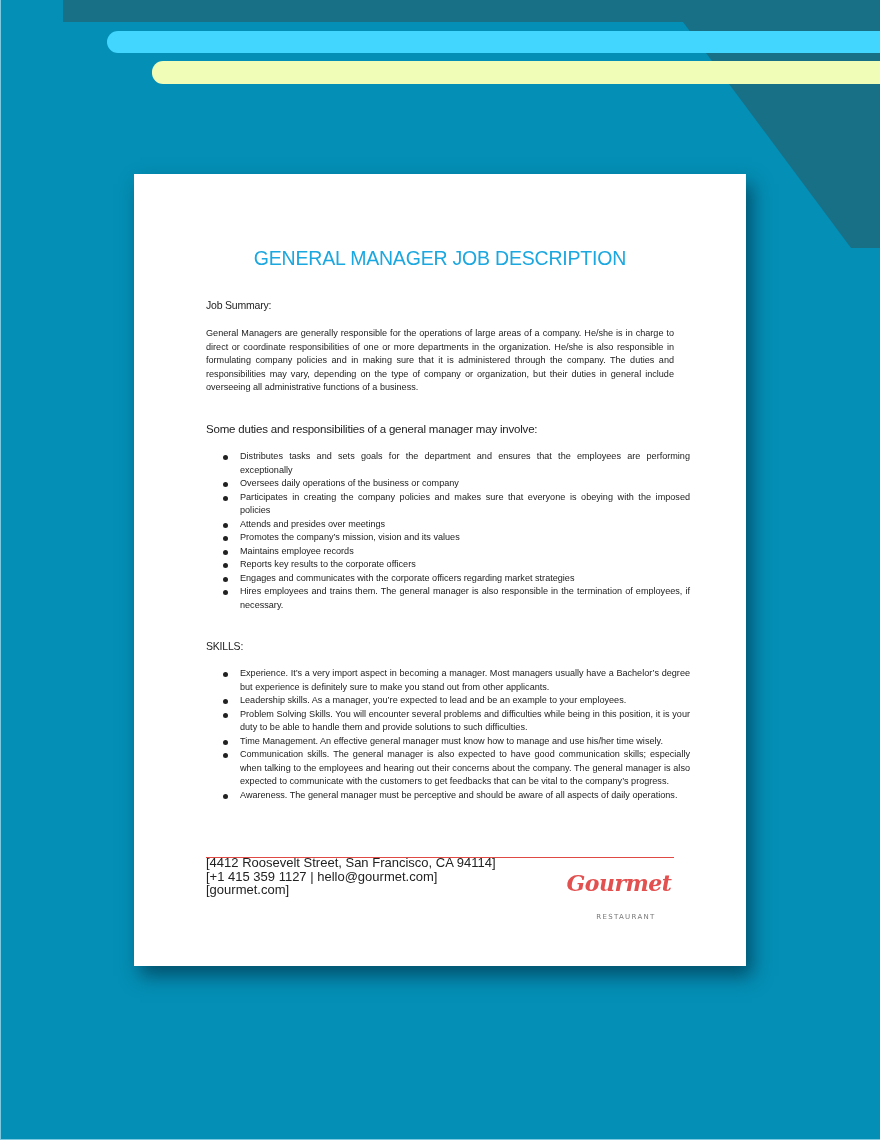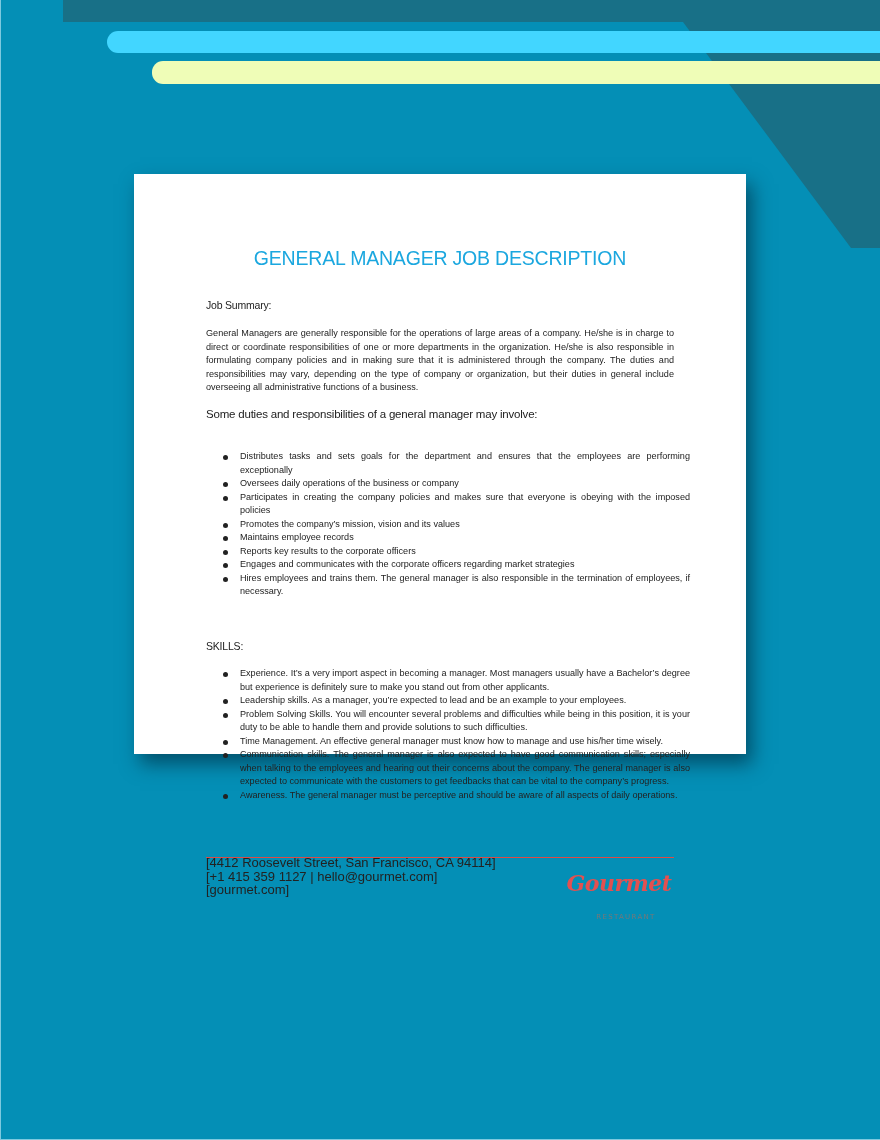--- a/index.html
+++ b/index.html
@@ -9,21 +9,21 @@
     font-family: "Liberation Sans", sans-serif;
   }
   .edge-left { position: absolute; left: 0; top: 0; width: 1px; height: 1140px; background: #7ec9df; }
   .edge-bottom { position: absolute; left: 0; bottom: 0; width: 880px; height: 1px; background: #7ec9df; }
   .dark-shape { position: absolute; left: 0; top: 0; width: 880px; height: 260px; }
   .bar { position: absolute; border-radius: 11px 0 0 11px; }
   .bar-cyan { left: 107px; top: 31px; width: 773px; height: 22px; background: #42d6ff; }
   .bar-yellow { left: 152px; top: 61px; width: 728px; height: 23px; background: #effdb7; }
 
   .page {
-    position: absolute; left: 134px; top: 174px; width: 612px; height: 580px;
+    position: absolute; left: 134px; top: 174px; width: 612px; height: 792px;
     background: #ffffff;
     box-shadow: 6px 10px 18px rgba(0, 30, 45, 0.55);
   }
   .content { position: absolute; left: 72px; top: 0; width: 468px; color: #222; }
   .title {
     position: absolute; left: 0; top: 73px; width: 468px; text-align: center;
     font-family: "Liberation Sans", sans-serif; font-size: 19.5px; color: #1ba7df;
     letter-spacing: -0.2px; margin: 0; font-weight: normal;
   }
   .section-label { position: absolute; left: 0; font-size: 10.5px; color: #222; letter-spacing: -0.2px; }
@@ -64,25 +64,26 @@
 <div class="bar bar-cyan"></div>
 <div class="bar bar-yellow"></div>
 
 <div class="page">
   <div class="content">
     <h1 class="title">GENERAL MANAGER JOB DESCRIPTION</h1>
 
     <div class="section-label" style="top:125px;">Job Summary:</div>
     <p class="para" style="top:153px;">General Managers are generally responsible for the operations of large areas of a company. He/she is in charge to direct or coordinate responsibilities of one or more departments in the organization. He/she is also responsible in formulating company policies and in making sure that it is administered through the company. The duties and responsibilities may vary, depending on the type of company or organization, but their duties in general include overseeing all administrative functions of a business.</p>
 
-    <div class="section-label lg" style="top:234px;">Some duties and responsibilities of a general manager may involve:</div>
+    <div class="section-label lg" style="top:249px;">Some duties and responsibilities of a general manager may involve:</div>
     <ul class="list" style="top:276px;">
       <li><span class="dot"></span><span>Distributes tasks and sets goals for the department and ensures that the employees are performing exceptionally</span></li>
       <li><span class="dot"></span><span>Oversees daily operations of the business or company</span></li>
       <li><span class="dot"></span><span>Participates in creating the company policies and makes sure that everyone is obeying with the imposed policies</span></li>
+      <li><span class="dot"></span><span>Attends and presides over meetings</span></li>
       <li><span class="dot"></span><span>Promotes the company’s mission, vision and its values</span></li>
       <li><span class="dot"></span><span>Maintains employee records</span></li>
       <li><span class="dot"></span><span>Reports key results to the corporate officers</span></li>
       <li><span class="dot"></span><span>Engages and communicates with the corporate officers regarding market strategies</span></li>
       <li><span class="dot"></span><span>Hires employees and trains them. The general manager is also responsible in the termination of employees, if necessary.</span></li>
     </ul>
 
     <div class="section-label" style="top:466px;">SKILLS:</div>
     <ul class="list" style="top:493px;">
       <li><span class="dot"></span><span>Experience. It’s a very import aspect in becoming a manager. Most managers usually have a Bachelor’s degree but experience is definitely sure to make you stand out from other applicants.</span></li>

